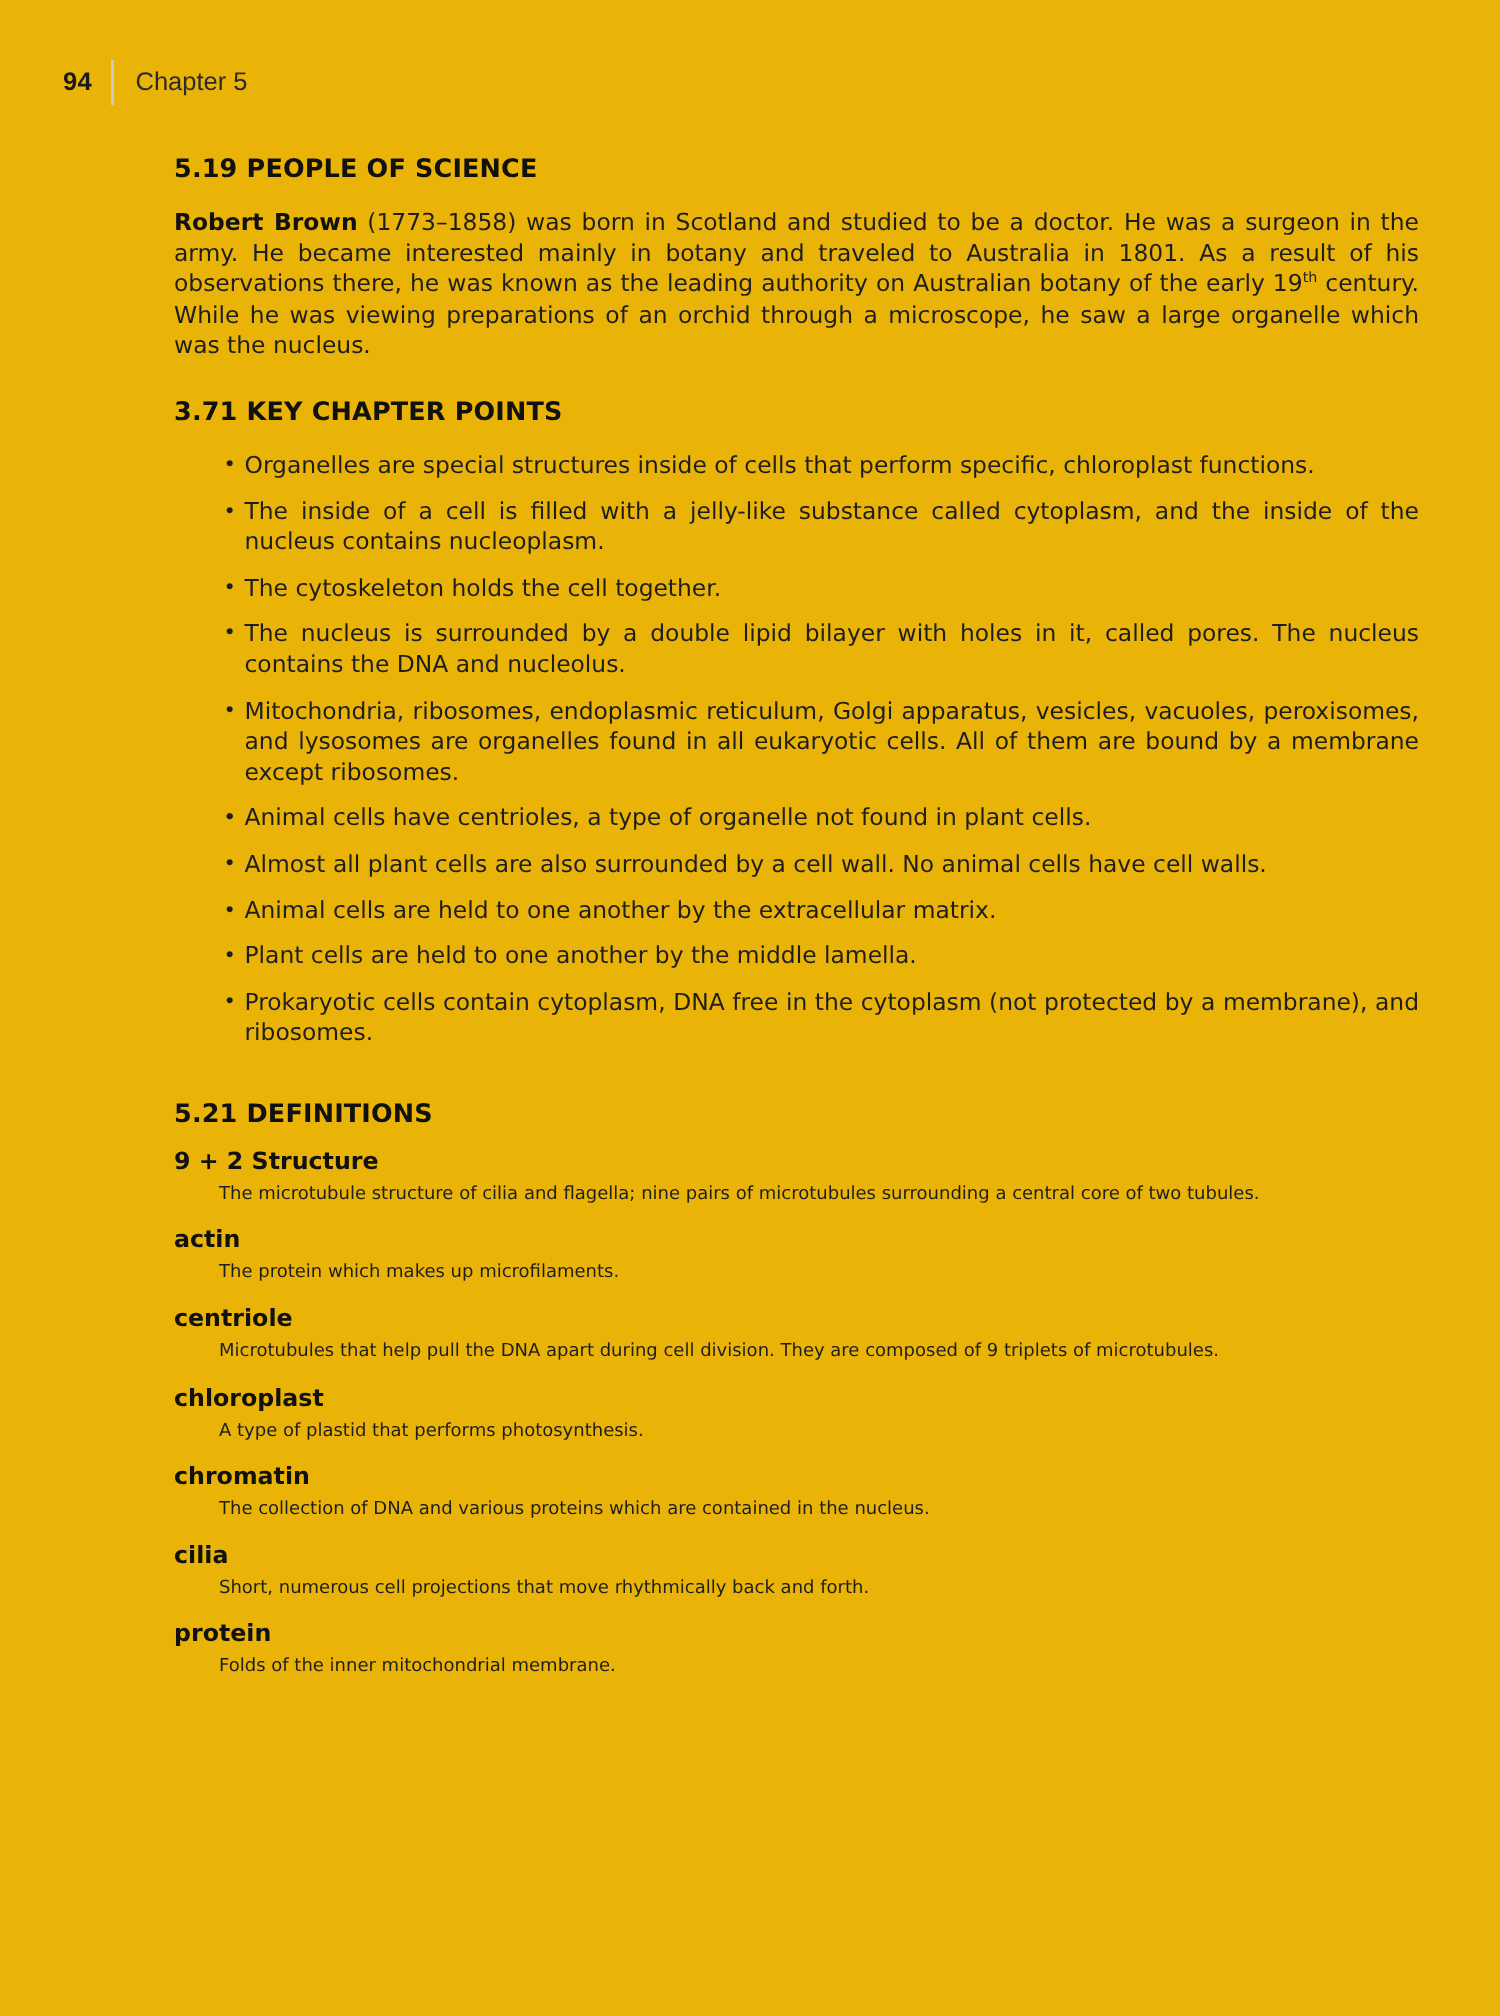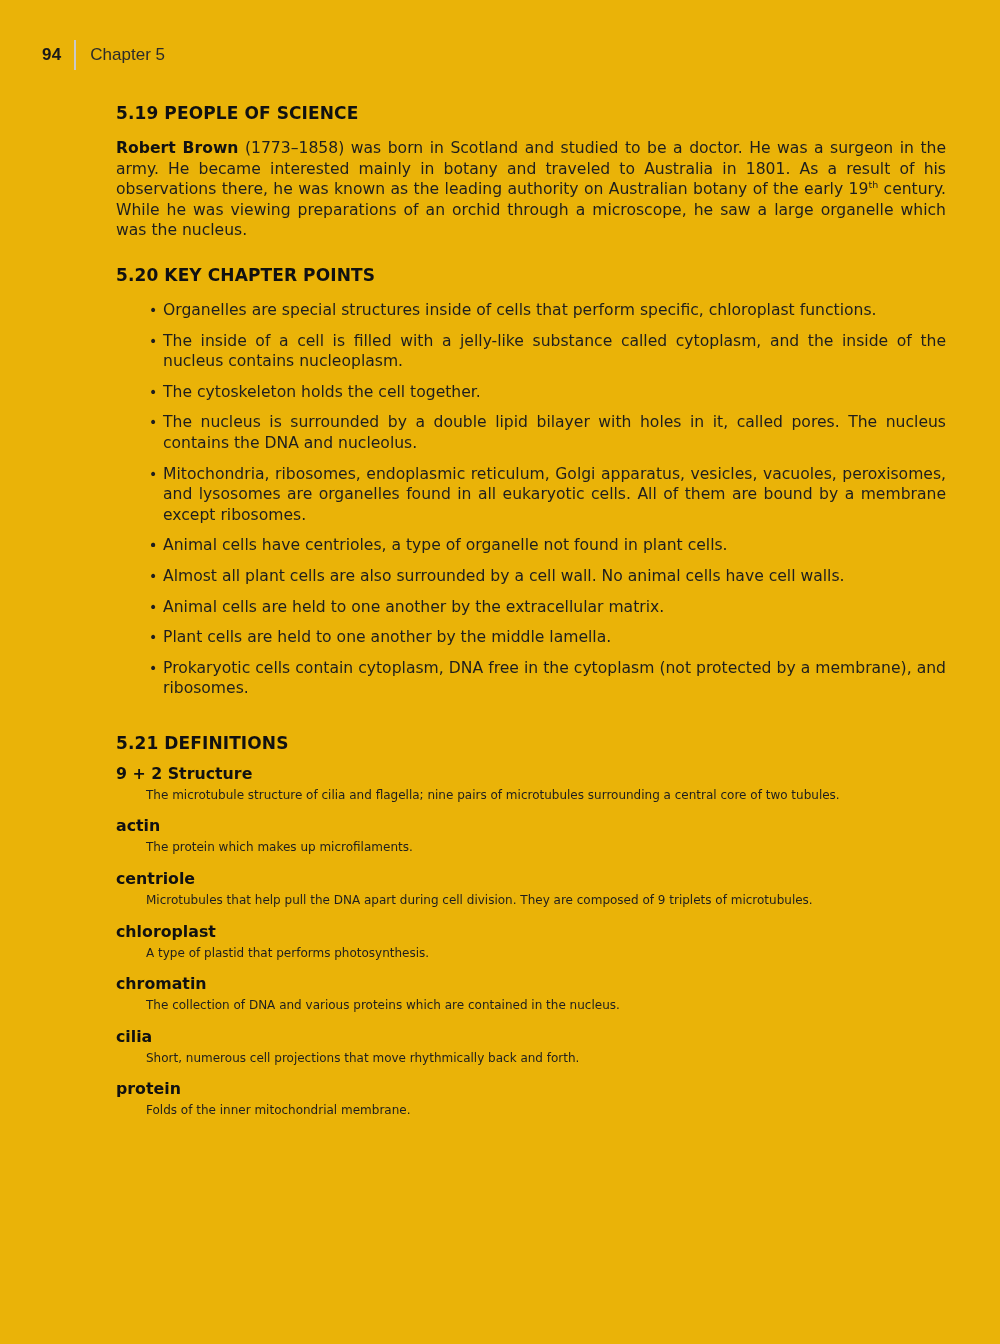--- a/index.html
+++ b/index.html
@@ -72,21 +72,21 @@
     <span class="header-divider"></span>
     <span class="chapter-title">Chapter 5</span>
   </div>
 
   <div class="content">
 
     <h2 class="section-heading">5.19 PEOPLE OF SCIENCE</h2>
 
     <p class="para"><b>Robert Brown</b><span> (1773–1858) was born in Scotland and studied to be a doctor. He was a surgeon in the army. He became interested mainly in botany and traveled to Australia in 1801. As a result of his observations there, he was known as the leading authority on Australian botany of the early 19</span><sup>th</sup><span> century. While he was viewing preparations of an orchid through a microscope, he saw a large organelle which was the nucleus.</span></p>
 
-    <h2 class="section-heading kcp-heading">5.20 KEY CHAPTER POINTS</h2>
+    <h2 class="section-heading kcp-heading">3.71 KEY CHAPTER POINTS</h2>
 
     <ul class="bullet-list">
       <li><span class="bullet-marker">•</span><span>Organelles are special structures inside of cells that perform specific, chloroplast functions.</span></li>
       <li><span class="bullet-marker">•</span><span>The inside of a cell is filled with a jelly-like substance called cytoplasm, and the inside of the nucleus contains nucleoplasm.</span></li>
       <li><span class="bullet-marker">•</span><span>The cytoskeleton holds the cell together.</span></li>
       <li><span class="bullet-marker">•</span><span>The nucleus is surrounded by a double lipid bilayer with holes in it, called pores. The nucleus contains the DNA and nucleolus.</span></li>
       <li><span class="bullet-marker">•</span><span>Mitochondria, ribosomes, endoplasmic reticulum, Golgi apparatus, vesicles, vacuoles, peroxisomes, and lysosomes are organelles found in all eukaryotic cells. All of them are bound by a membrane except ribosomes.</span></li>
       <li><span class="bullet-marker">•</span></li>
       <li><span class="bullet-marker">•</span><span>Animal cells have centrioles, a type of organelle not found in plant cells.</span></li>
       <li><span class="bullet-marker">•</span><span>Almost all plant cells are also surrounded by a cell wall. No animal cells have cell walls.</span></li>

